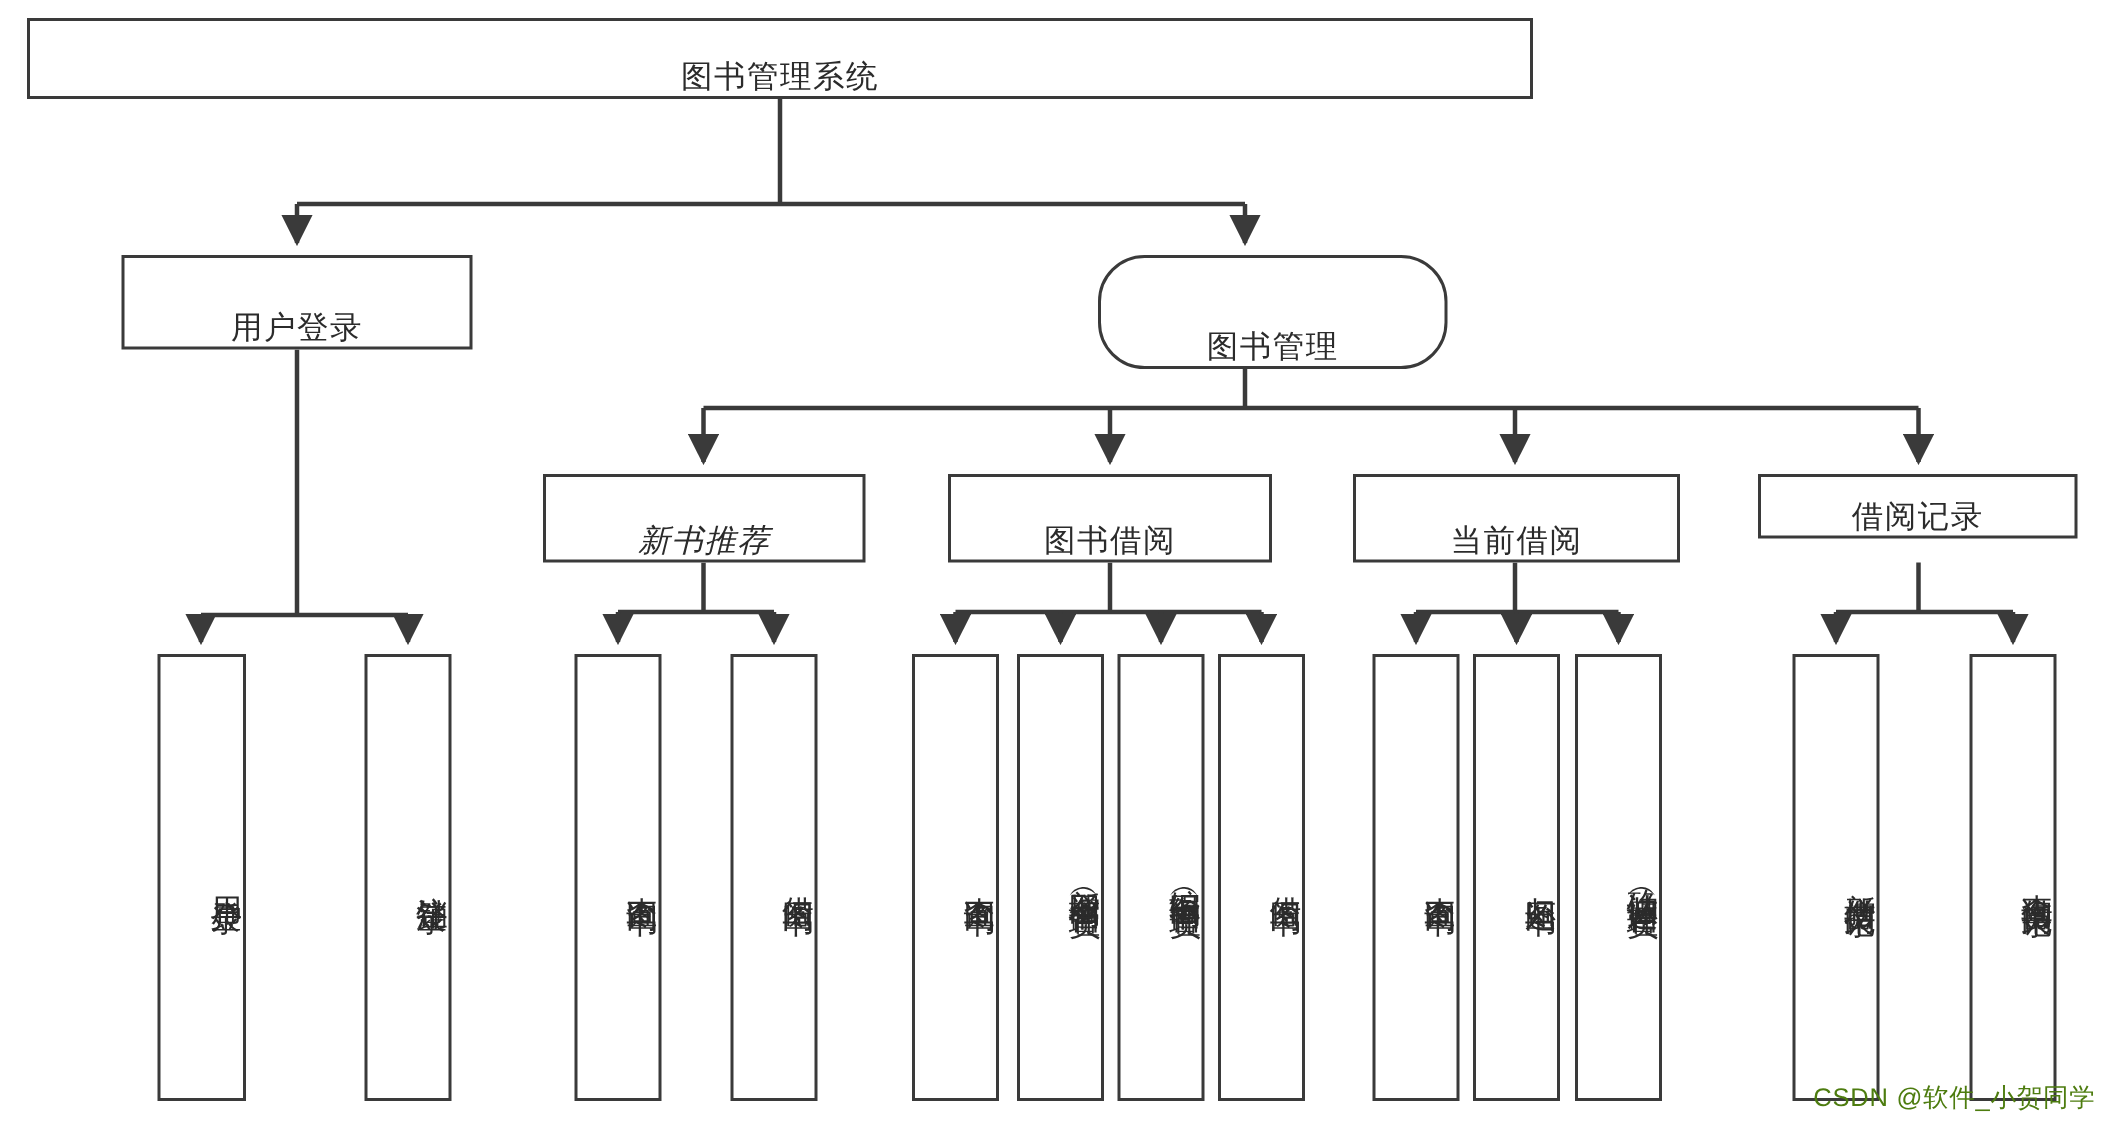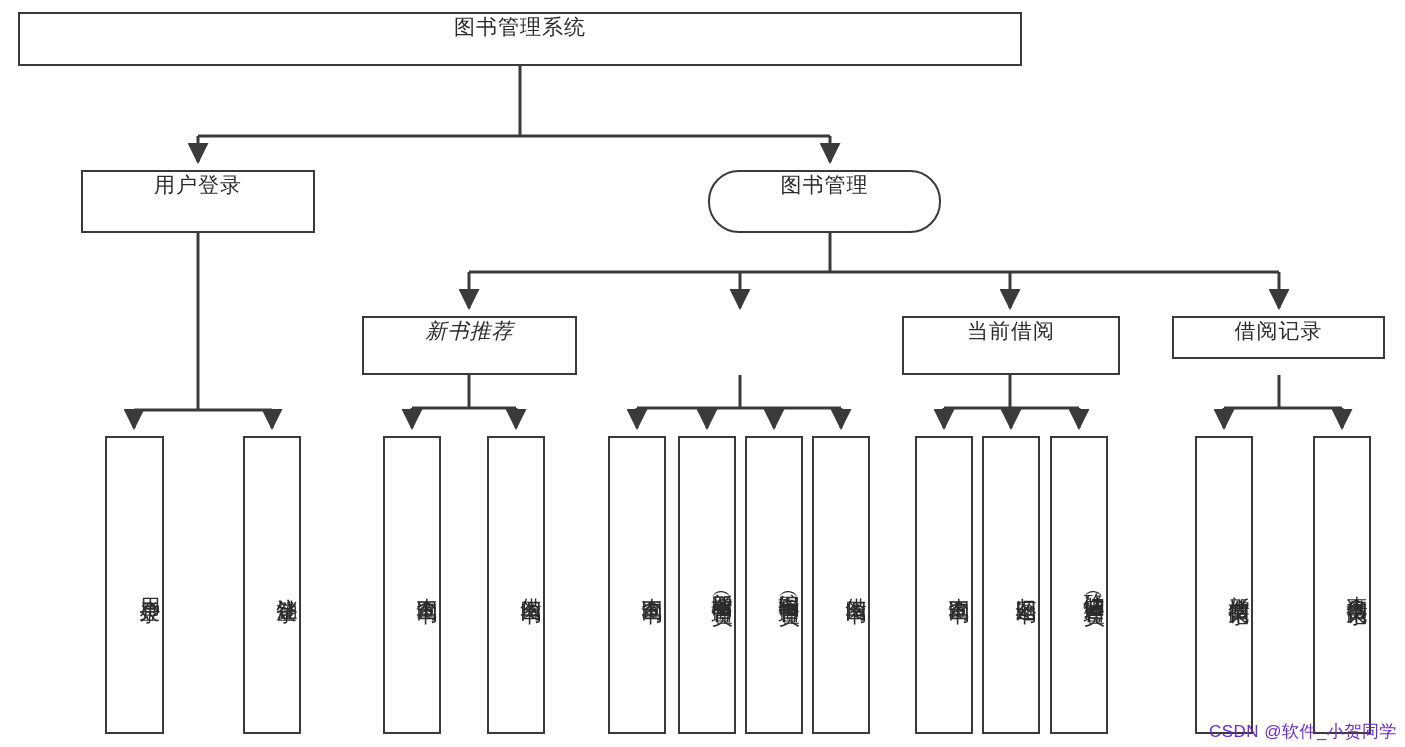--- a/index.html
+++ b/index.html
@@ -24,21 +24,21 @@
     width: 1405px;
     height: 747px;
     pointer-events: none;
   }
   .node {
     position: absolute;
     box-sizing: border-box;
     border: 2px solid #3a3a3a;
     background: #ffffff;
     display: flex;
-    align-items: flex-start;
+    align-items: flex-end;
     justify-content: center;
     color: #2b2b2b;
   }
   .node.h {
     font-size: 21px;
     letter-spacing: 1px;
     line-height: 1.2;
   }
   .node.v {
     writing-mode: vertical-rl;
@@ -56,21 +56,21 @@
   }
   .node.v .lbl {
     writing-mode: vertical-rl;
     text-orientation: upright;
   }
   #watermark {
     position: absolute;
     right: 8px;
     bottom: 4px;
     font-size: 17px;
-    color: #6d28d9;
+    color: #4d7c0f;
     letter-spacing: 0.5px;
     white-space: nowrap;
   }
 </style>
 </head>
 <body>
 
 <div id="canvas">
 
   <svg id="wires" viewBox="0 0 1405 747" width="1405" height="747" xmlns="http://www.w3.org/2000/svg">
@@ -123,26 +123,29 @@
     </g>
   </svg>
 
   <div class="node h" style="left:18px; top:12px; width:1004px; height:54px;">
     <span class="lbl">图书管理系统</span>
   </div>
 
   <div class="node h" style="left:81px; top:170px; width:234px; height:63px;">
     <span class="lbl">用户登录</span>
   </div>
-  <div class="node h" style="left:708px; top:170px; width:233px; height:63px;border-radius:31px;">
+  <div class="node h" style="left:732px; top:170px; width:233px; height:76px;border-radius:31px;">
     <span class="lbl">图书管理</span>
   </div>
 
   <div class="node h" style="left:362px; top:316px; width:215px; height:59px;font-style:italic;">
     <span class="lbl">新书推荐</span>
+  </div>
+  <div class="node h" style="left:632px; top:316px; width:216px; height:59px;">
+    <span class="lbl">图书借阅</span>
   </div>
   <div class="node h" style="left:902px; top:316px; width:218px; height:59px;">
     <span class="lbl">当前借阅</span>
   </div>
   <div class="node h" style="left:1172px; top:316px; width:213px; height:43px;">
     <span class="lbl">借阅记录</span>
   </div>
 
   <div class="node v" style="left:105px; top:436px; width:59px; height:298px;">
     <span class="lbl">用户登录</span>

